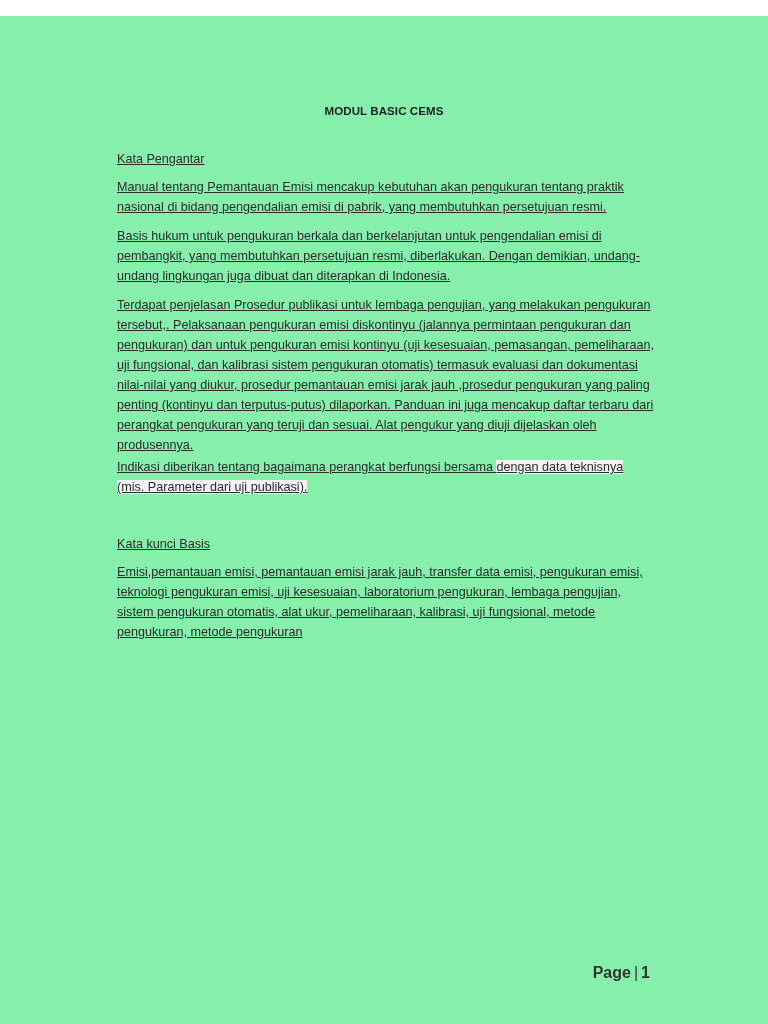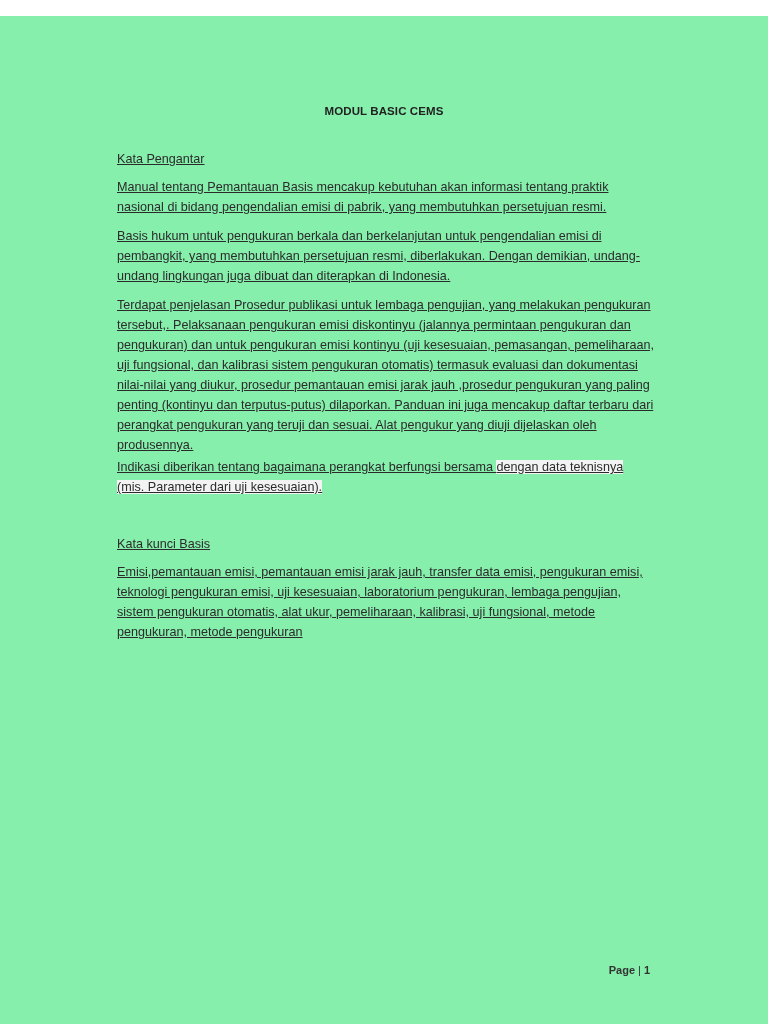--- a/index.html
+++ b/index.html
@@ -47,56 +47,56 @@
     .para {
       margin: 0;
     }
     .hl {
       background: #f3f3f3;
     }
     .footer {
       position: absolute;
       top: 948px;
       right: 118px;
-      font-size: 11px;
+      font-size: 16px;
       font-weight: bold;
       color: #333;
     }
     .footer .sep {
       font-weight: normal;
       margin: 0 3px;
     }
   </style>
 </head>
 <body>
 
 <div class="page">
 
   <div class="doc-title">MODUL BASIC CEMS</div>
 
   <div class="content" style="top:133px;">
     <p class="heading">Kata Pengantar</p>
   </div>
 
   <div class="content" style="top:161px;">
-    <p class="para">Manual tentang Pemantauan Basis mencakup kebutuhan akan informasi tentang praktik nasional di bidang pengendalian emisi di pabrik, yang membutuhkan persetujuan resmi.</p>
+    <p class="para">Manual tentang Pemantauan Emisi mencakup kebutuhan akan pengukuran tentang praktik nasional di bidang pengendalian emisi di pabrik, yang membutuhkan persetujuan resmi.</p>
   </div>
 
   <div class="content" style="top:210px;">
     <p class="para">Basis hukum untuk pengukuran berkala dan berkelanjutan untuk pengendalian emisi di pembangkit, yang membutuhkan persetujuan resmi, diberlakukan. Dengan demikian, undang-undang lingkungan juga dibuat dan diterapkan di Indonesia.</p>
   </div>
 
   <div class="content" style="top:279px;">
     <p class="para">Terdapat penjelasan Prosedur publikasi untuk lembaga pengujian, yang melakukan pengukuran tersebut,. Pelaksanaan  pengukuran emisi diskontinyu (jalannya permintaan pengukuran dan pengukuran) dan untuk pengukuran emisi kontinyu (uji kesesuaian, pemasangan, pemeliharaan, uji fungsional, dan kalibrasi sistem pengukuran otomatis) termasuk evaluasi dan dokumentasi nilai-nilai yang diukur, prosedur pemantauan emisi jarak jauh ,prosedur pengukuran yang paling penting (kontinyu dan terputus-putus) dilaporkan. Panduan ini juga mencakup daftar terbaru dari perangkat pengukuran yang teruji dan sesuai. Alat pengukur yang diuji dijelaskan oleh produsennya.</p>
   </div>
 
   <div class="content" style="top:441px;">
     <p class="para">
       <span>Indikasi diberikan tentang bagaimana perangkat berfungsi bersama </span><span class="hl">dengan data teknisnya</span><br>
-      <span class="hl">(mis. Parameter dari uji kesesuaian).</span>
+      <span class="hl">(mis. Parameter dari uji publikasi).</span>
     </p>
   </div>
 
   <div class="content" style="top:518px;">
     <p class="heading">Kata kunci Basis</p>
   </div>
 
   <div class="content" style="top:546px;">
     <p class="para">Emisi,pemantauan emisi, pemantauan emisi jarak jauh, transfer data emisi, pengukuran emisi, teknologi pengukuran emisi, uji kesesuaian, laboratorium pengukuran, lembaga pengujian, sistem pengukuran otomatis, alat ukur, pemeliharaan, kalibrasi, uji fungsional, metode pengukuran, metode pengukuran</p>
   </div>

